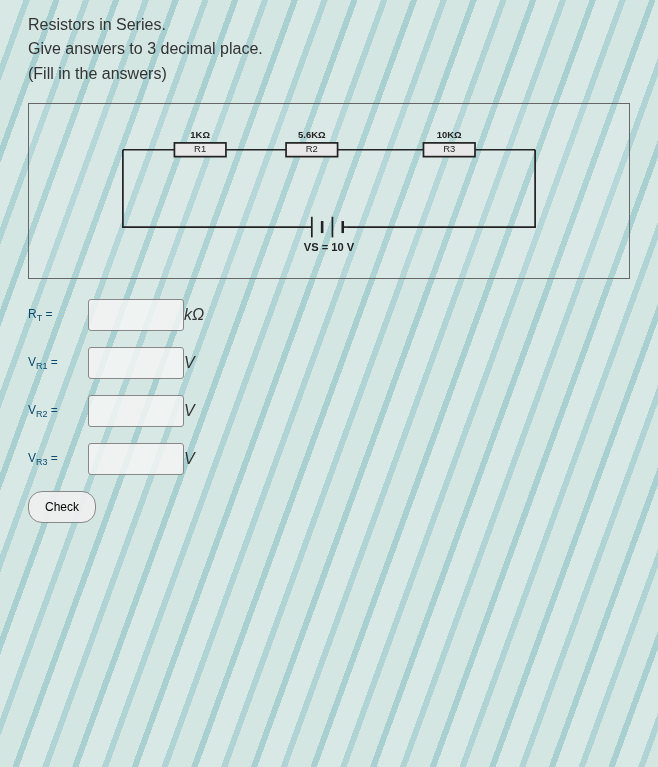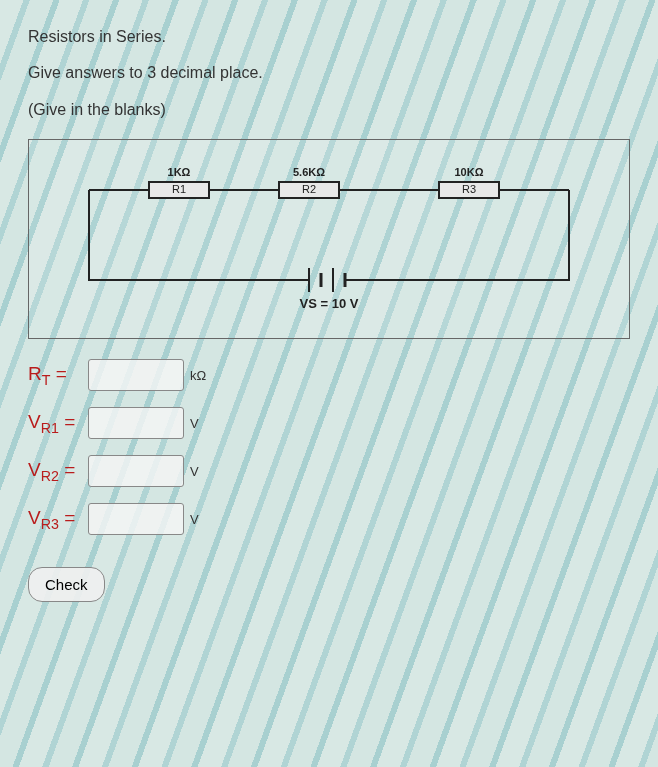--- a/index.html
+++ b/index.html
@@ -11,59 +11,59 @@
         #b0d4d4 22px, #b0d4d4 28px,
         #d4e6e2 28px, #d4e6e2 50px,
         #a8d0d0 50px, #a8d0d0 56px
       );
       padding: 12px 28px;
       color: #333;
       font-size: 16px;
       width: 658px;
       height: 767px;
     }
-    .instructions p { margin: 14px 0; line-height: 1.4; }
+    .instructions p { margin: 2px 0; line-height: 1.4; }
     .circuit-box {
       border: 1px solid #666;
       margin: 18px 0 20px 0;
       padding: 20px 16px 8px 16px;
       background: rgba(255,255,255,0.08);
-      height: 200px;
+      height: 176px;
       position: relative;
     }
     .circuit-svg { width: 100%; height: 100%; }
     .answers { margin-top: 8px; }
     .row { display: flex; align-items: center; margin: 16px 0; }
-    .row .label { width: 60px; font-size: 19px; color: #b91c1c; }
+    .row .label { width: 60px; font-size: 12px; color: #0c4a6e; }
     .row .label sub { font-size: 0.75em; vertical-align: sub; }
     .row input {
       width: 96px; height: 32px;
       border: 1px solid #888; border-radius: 3px;
       background: rgba(245,245,245,0.8);
       font-size: 14px; padding: 0 6px;
     }
-    .row .unit { margin-left: 6px; font-size: 13px; color: #333; }
+    .row .unit { font-size: 16px; color: #333; font-style: italic; }
     .check-btn {
-      margin-top: 16px; padding: 8px 16px;
-      font-size: 15px;
+      padding: 8px 16px;
+      font-size: 12px;
       border: 1px solid #888; border-radius: 14px;
       background: rgba(240,240,240,0.9);
       cursor: pointer;
     }
     .resistor-label { font: 11px Arial; fill:#222; text-anchor: middle; }
     .resistor-val { font: bold 11px Arial; fill:#222; text-anchor: middle; }
     .vs-label { font: bold 13px Arial; fill:#222; text-anchor: middle; }
   </style>
 </head>
 <body>
 
 <div class="instructions">
   <p>Resistors in Series.</p>
   <p>Give answers to 3 decimal place.</p>
-  <p>(Give in the blanks)</p>
+  <p>(Fill in the answers)</p>
 </div>
 
 <div class="circuit-box">
   <svg class="circuit-svg" viewBox="0 0 560 170">
     <g stroke="#222" stroke-width="2" fill="none">
       <path d="M 40 30 L 100 30"></path>
       <rect x="100" y="22" width="60" height="16" fill="#e8e8e8"></rect>
       <path d="M 160 30 L 230 30"></path>
       <rect x="230" y="22" width="60" height="16" fill="#e8e8e8"></rect>
       <path d="M 290 30 L 390 30"></path>

